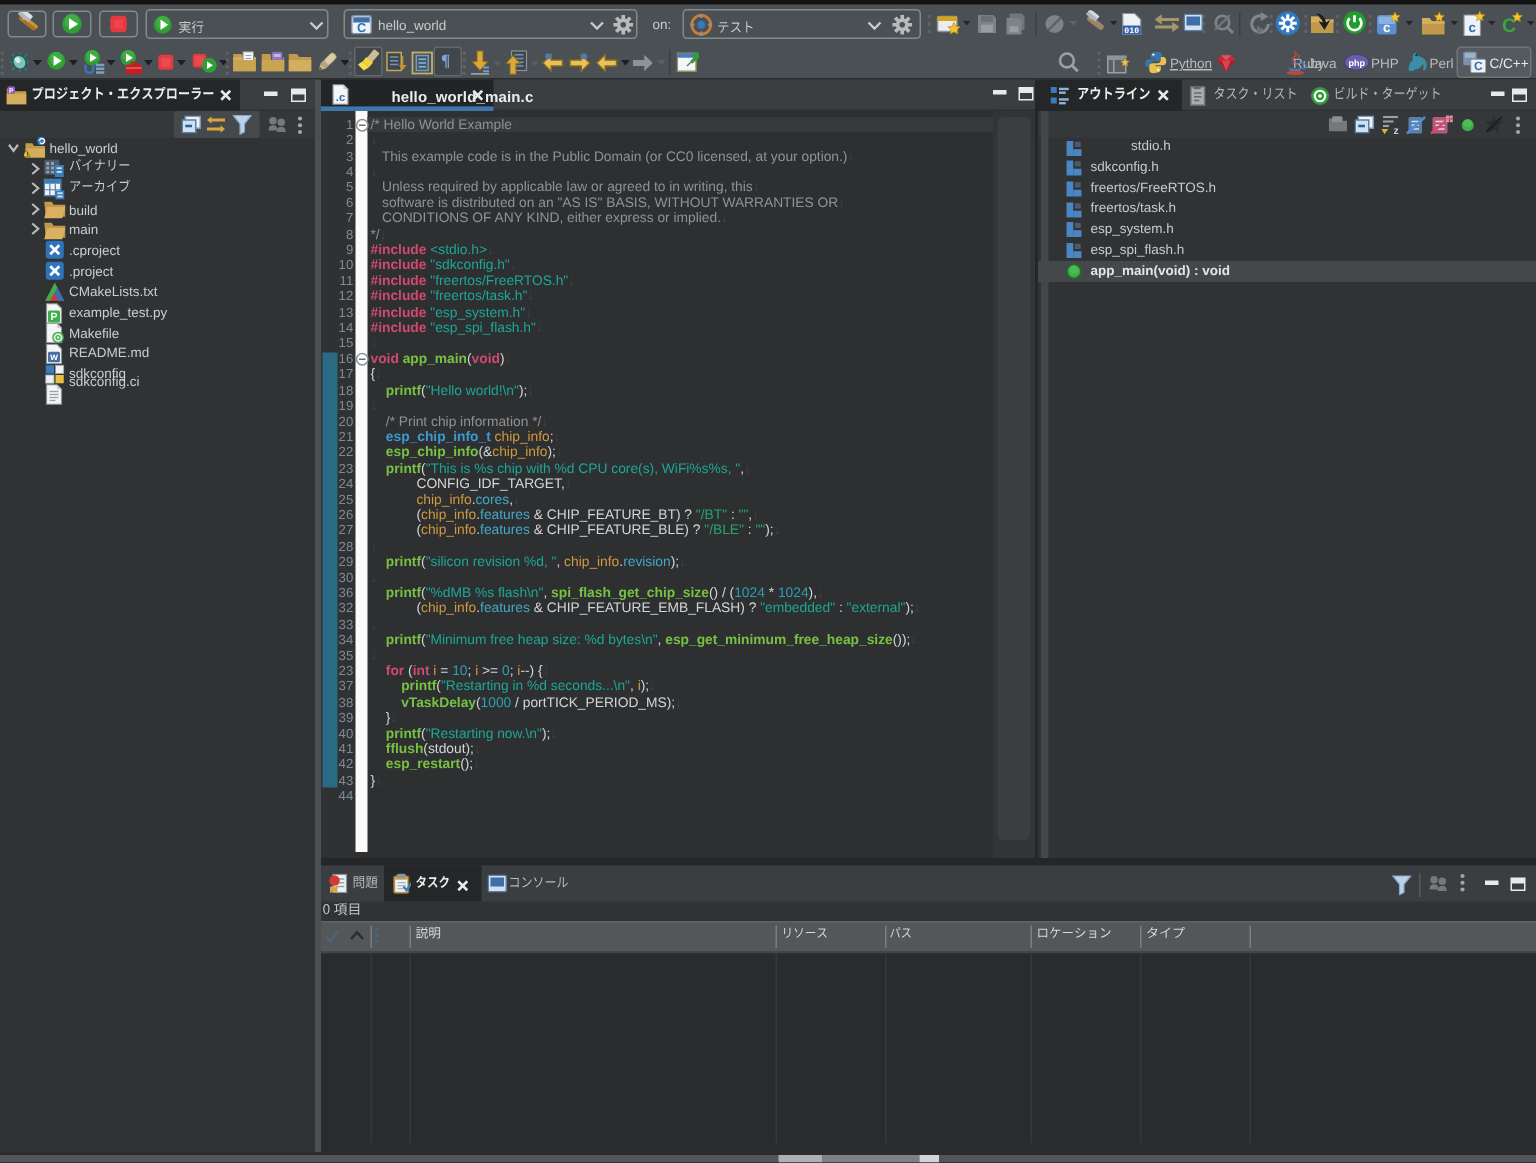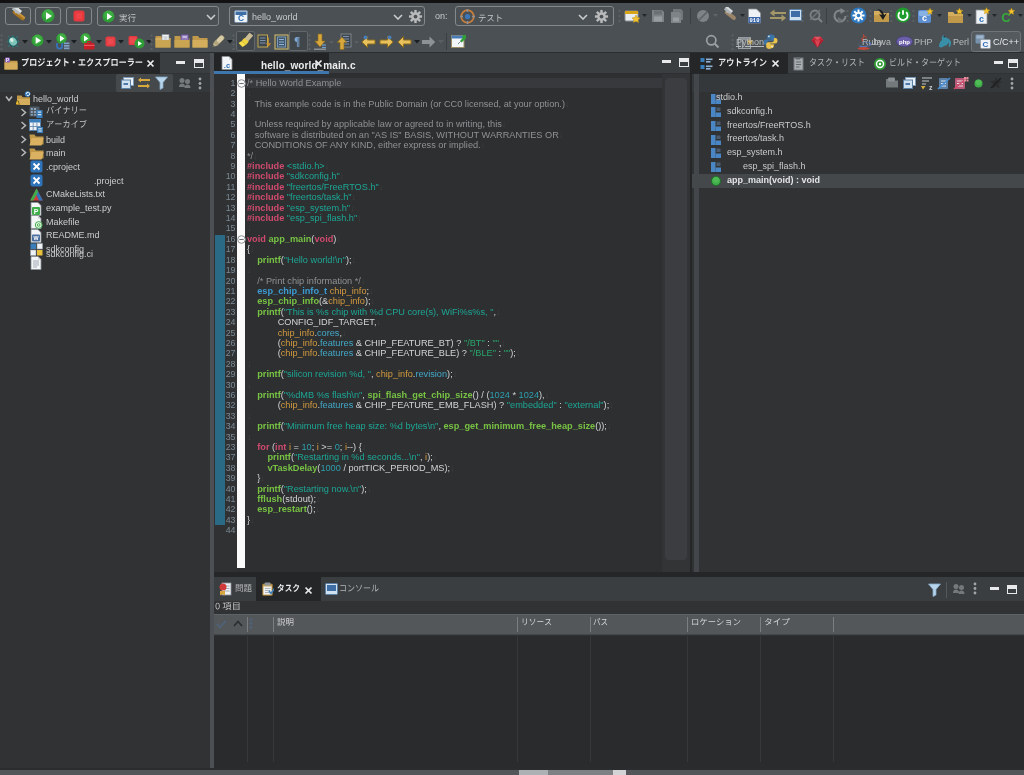--- a/index.html
+++ b/index.html
@@ -556,21 +556,21 @@
         <line x1="4.5" y1="6" x2="4.5" y2="14.5" stroke="#9aa0a4"></line>
         <path d="M12 4.5 l0.9 2 2.2.2-1.7 1.5.5 2.2-1.9-1.1-1.9 1.1.5-2.2-1.7-1.5 2.2-.2z" fill="#e8c05c" stroke="#8a6a1c" stroke-width=".4"></path>
       </svg>
 
 <svg class="abs" style="left:763px;top:34px;" width="15" height="15" viewBox="0 0 15 15">
         <path d="M7.5 0.5 c-2.2 0 -3.4 0.9 -3.4 2.5 v1.8 h3.6 v0.7 H2.6 c-1.4 0 -2.1 1.2 -2.1 2.8 0 1.6 0.7 2.7 2.1 2.7 h1.5 v-1.9 c0-1.3 1-2.3 2.4-2.3 h3.3 c1.2 0 2-0.8 2-2 V3 c0-1.6-1.2-2.5-3.3-2.5z" fill="#3a74a8"></path>
         <path d="M7.5 14.5 c2.2 0 3.4-0.9 3.4-2.5 v-1.8 H7.3 v-0.7 h5.1 c1.4 0 2.1-1.2 2.1-2.8 0-1.6-0.7-2.7-2.1-2.7 h-1.5 v1.9 c0 1.3-1 2.3-2.4 2.3 H5.2 c-1.2 0-2 0.8-2 2 v2.3 c0 1.6 1.2 2.5 3.3 2.5z" fill="#e8c14e"></path>
         <circle cx="5.9" cy="2.4" r="0.8" fill="#eef2f5"></circle>
         <circle cx="9.1" cy="12.6" r="0.8" fill="#eef2f5"></circle>
       </svg>
-<span class="abs" style="left:736px;top:37px;font-size:9px;color:#b9bcbd;text-decoration:underline;">Python</span>
+<span class="abs" style="left:780px;top:37px;font-size:9px;color:#b9bcbd;text-decoration:underline;">Python</span>
 
 <svg class="abs" style="left:811px;top:36px;" width="13" height="12" viewBox="0 0 15 14">
         <path d="M3.5 1 h8 L14.5 5 7.5 13.5 0.5 5 Z" fill="#c42b3a"></path>
         <path d="M3.5 1 L7.5 5 L11.5 1 Z" fill="#e05563"></path>
         <path d="M0.5 5 h14 L7.5 13.5 Z" fill="#a81f2e"></path>
         <path d="M7.5 5 L11 5 7.5 13.5 4 5z" fill="#d84352"></path>
       </svg>
 <span class="abs" style="left:826px;top:37px;font-size:9px;color:#b9bcbd;padding-left:36px;">Ruby</span>
 
 <svg class="abs" style="left:856px;top:34px;" width="15" height="16" viewBox="0 0 15 16">
@@ -738,21 +738,21 @@
       </svg>
 <span class="abs treetxt" style="left:46px;top:162.0px;">.cproject</span>
 
 <svg class="abs" style="left:30px;top:174px;" width="13" height="13" viewBox="0 0 13 13">
         <rect x="0.5" y="0.5" width="12" height="12" rx="2" fill="#2e74bb"></rect>
         <g stroke="#fff" stroke-width="1.8">
           <line x1="3.5" y1="3.5" x2="9.5" y2="9.5"></line>
           <line x1="9.5" y1="3.5" x2="3.5" y2="9.5"></line>
         </g>
       </svg>
-<span class="abs treetxt" style="left:46px;top:176.0px;margin-left:48px;">.project</span>
+<span class="abs treetxt" style="left:46px;top:176.0px;">.project</span>
 
 <svg class="abs" style="left:30px;top:188px;" width="13" height="13" viewBox="0 0 13 13">
         <path d="M6.5 0.5 L12.8 12.5 H0.2 Z" fill="#d03a3a"></path>
         <path d="M6.5 0.5 L12.8 12.5 L9 12.5 L5 4 Z" fill="#2e74bb"></path>
         <path d="M6.5 0.5 L8.2 3.8 L3.2 12.5 H0.2 Z" fill="#3fae4a"></path>
       </svg>
 <span class="abs treetxt" style="left:46px;top:189.0px;">CMakeLists.txt</span>
 
 <svg class="abs" style="left:30px;top:202px;" width="12" height="14" viewBox="0 0 12 14">
         <path d="M1 0.5 h7 l3 3 v10 h-10 z" fill="#f3f5f7" stroke="#8a9096" stroke-width=".8"></path>
@@ -994,21 +994,21 @@
 
 <div class="abs" style="left:692px;top:174px;width:332px;height:14px;background:#45484b;z-index:2;"></div>
 <div id="olist" style="position:relative;z-index:3;">
 <svg class="abs" style="left:710px;top:92.6px;" width="12" height="12" viewBox="0 0 12 12">
         <g fill="#4a86c4">
           <rect x="1" y="1" width="4.5" height="10"></rect>
           <rect x="5.5" y="6.5" width="5.5" height="4.5"></rect>
         </g>
         <rect x="6.5" y="1.5" width="4" height="3.5" fill="#7fa8d4" opacity=".35"></rect>
       </svg>
-<span class="abs" style="left:689px;top:92.3px;font-size:9px;color:#c8cacb;padding-left:27px;">stdio.h</span>
+<span class="abs" style="left:727px;top:92.3px;font-size:9px;color:#c8cacb;padding-left:27px;">stdio.h</span>
 <svg class="abs" style="left:710px;top:106.3px;" width="12" height="12" viewBox="0 0 12 12">
         <g fill="#4a86c4">
           <rect x="1" y="1" width="4.5" height="10"></rect>
           <rect x="5.5" y="6.5" width="5.5" height="4.5"></rect>
         </g>
         <rect x="6.5" y="1.5" width="4" height="3.5" fill="#7fa8d4" opacity=".35"></rect>
       </svg>
 <span class="abs" style="left:727px;top:106.0px;font-size:9px;color:#c8cacb;">sdkconfig.h</span>
 <svg class="abs" style="left:710px;top:120.0px;" width="12" height="12" viewBox="0 0 12 12">
         <g fill="#4a86c4">
@@ -1034,21 +1034,21 @@
         <rect x="6.5" y="1.5" width="4" height="3.5" fill="#7fa8d4" opacity=".35"></rect>
       </svg>
 <span class="abs" style="left:727px;top:147.1px;font-size:9px;color:#c8cacb;">esp_system.h</span>
 <svg class="abs" style="left:710px;top:161.1px;" width="12" height="12" viewBox="0 0 12 12">
         <g fill="#4a86c4">
           <rect x="1" y="1" width="4.5" height="10"></rect>
           <rect x="5.5" y="6.5" width="5.5" height="4.5"></rect>
         </g>
         <rect x="6.5" y="1.5" width="4" height="3.5" fill="#7fa8d4" opacity=".35"></rect>
       </svg>
-<span class="abs" style="left:727px;top:160.8px;font-size:9px;color:#c8cacb;margin-left:16px;">esp_spi_flash.h</span>
+<span class="abs" style="left:727px;top:160.8px;font-size:9px;color:#c8cacb;">esp_spi_flash.h</span>
 <svg class="abs" style="left:710px;top:174.8px;" width="12" height="12">
         <circle cx="6" cy="6" r="4.6" fill="#3fae4a" stroke="#1d6e28" stroke-width="1"></circle>
         <circle cx="6" cy="4.8" r="3" fill="#5cc45f" opacity=".55"></circle>
       </svg>
 <span class="abs" style="left:727px;top:174.5px;font-size:9px;font-weight:bold;color:#e2e4e5;">app_main(void) : void</span>
 </div>
 
 <div class="abs panel" id="bottom" style="left:213px;top:577px;width:811px;height:191px;"></div>
 <div class="abs tabrow" style="left:213px;top:577px;width:811px;height:24px;"></div>
 

